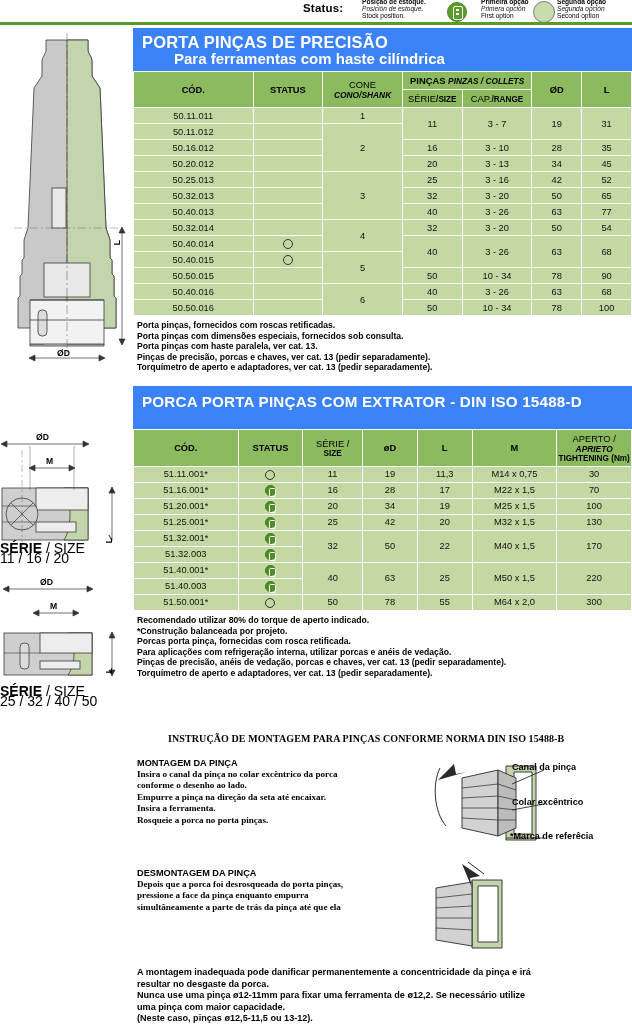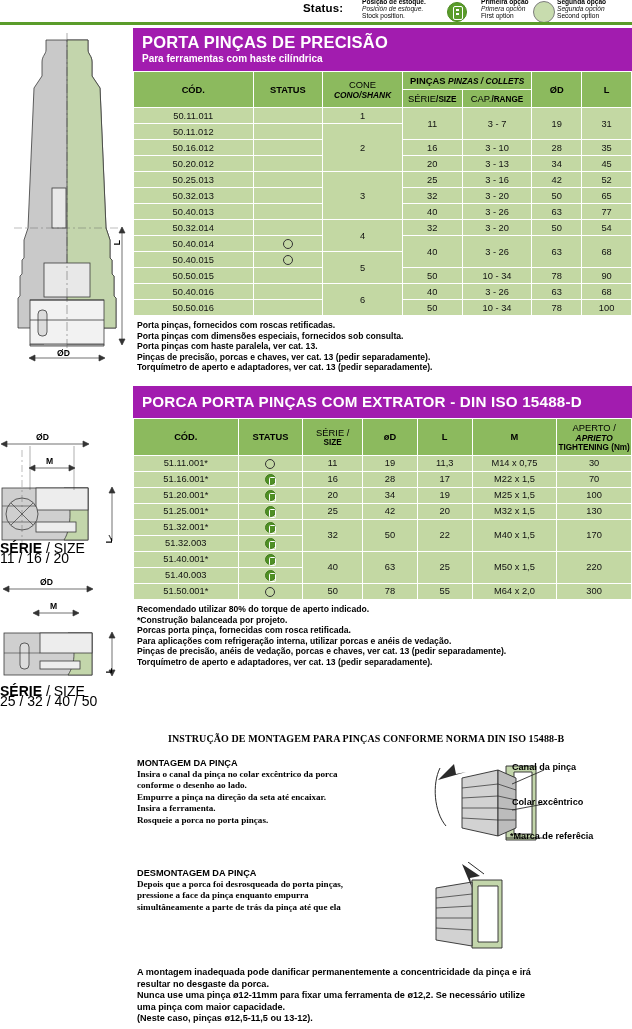--- a/index.html
+++ b/index.html
@@ -53,26 +53,26 @@
   
   .top-rule {
     position: absolute; left: 0; top: 22px; width: 632px; height: 3px;
     background: #5a9c2a;
   }
 
   
   .content { position: absolute; left: 133px; top: 28px; width: 499px; }
 
   .band {
-    background: #a21caf; color: #fff;
+    background: #3b82f6; color: #fff;
     padding: 5px 9px 6px 9px;
   }
   .band .t1 { font-size: 16.5px; font-weight: bold; letter-spacing: .2px; line-height: 19px; }
-  .band .t2 { font-size: 10px; font-weight: bold; line-height: 13px; }
-  .band.single { padding: 6px 9px 7px 9px; }
+  .band .t2 { font-size: 15px; font-weight: bold; line-height: 13px; margin-left: 32px; }
+  .band.single { padding: 6px 9px 18px 9px; }
   .band.single .t1 { font-size: 15.2px; }
 
   table.spec {
     width: 100%; border-collapse: collapse; table-layout: fixed;
     font-size: 9.3px;
   }
   table.spec th, table.spec td {
     border: 1px solid #ffffff;
     text-align: center; vertical-align: middle;
   }

